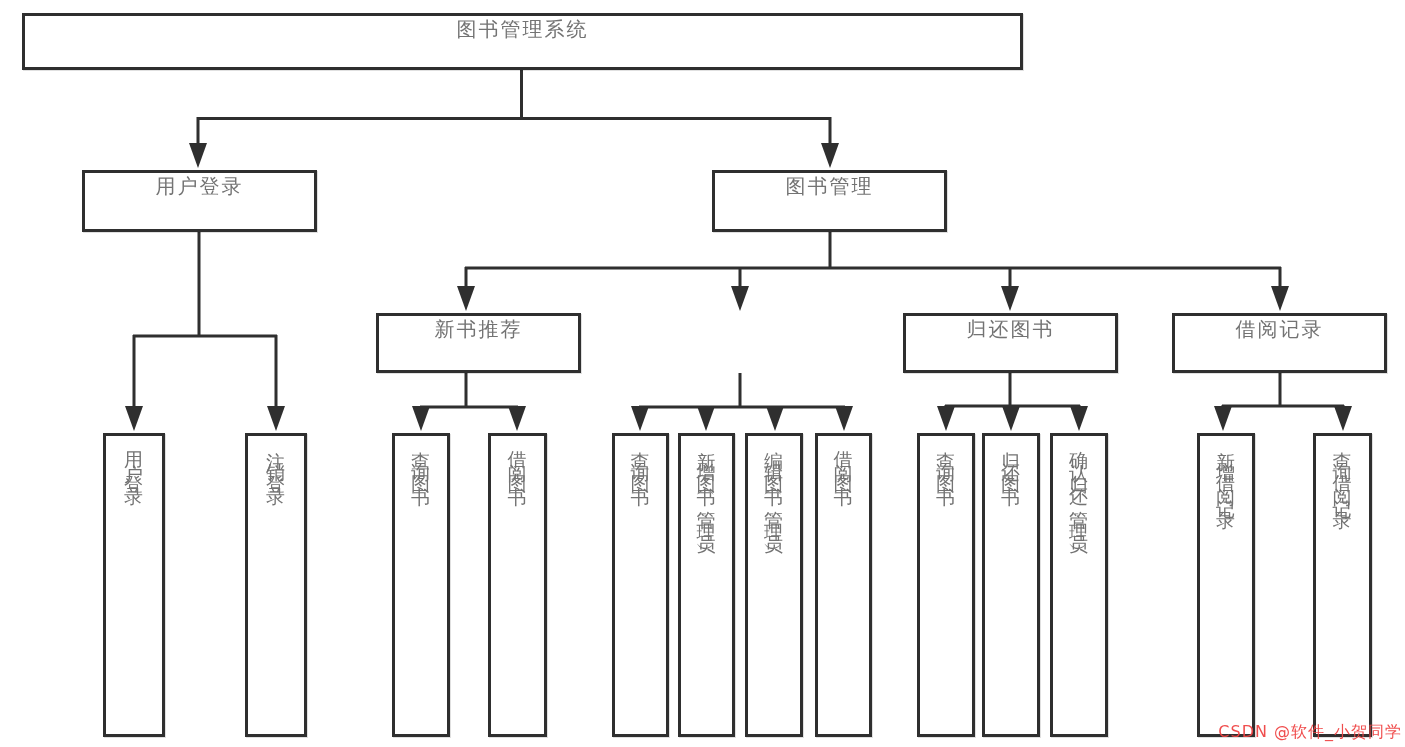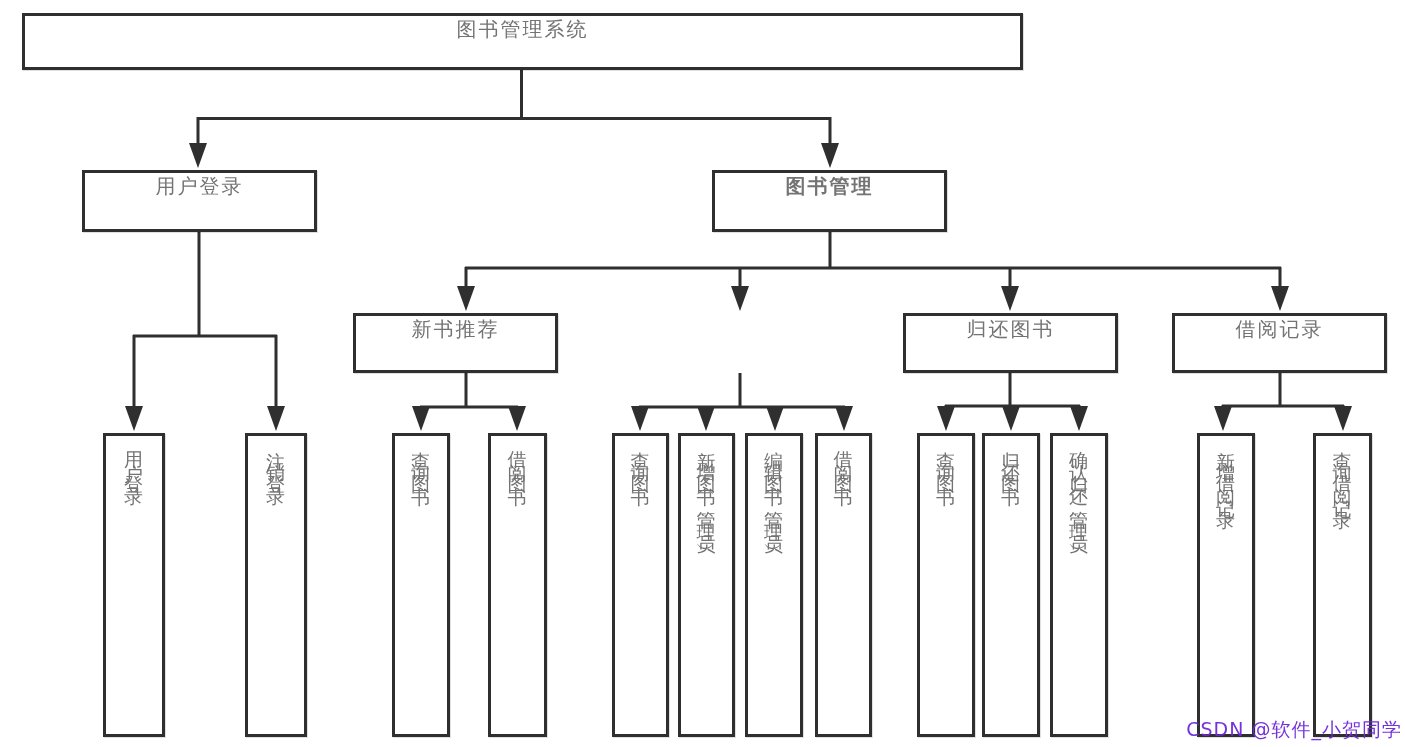--- a/index.html
+++ b/index.html
@@ -42,22 +42,22 @@
     writing-mode: vertical-rl;
     text-orientation: mixed;
     font-size: 19px;
     letter-spacing: 12px;
     line-height: 1;
   }
   .watermark {
     position: absolute;
     right: 3px;
     bottom: 4px;
-    font-size: 19px;
-    color: #6d28d9;
+    font-size: 16px;
+    color: #ef4444;
     opacity: 0.95;
     z-index: 10;
     white-space: nowrap;
     letter-spacing: 1px;
   }
 </style>
 </head>
 <body>
 
 <div class="canvas">
@@ -105,25 +105,25 @@
     </g>
   </svg>
 
   <div class="box hbox" style="left:22px; top:13px; width:1001px; height:57px;">
     <span>图书管理系统</span>
   </div>
 
   <div class="box hbox" style="left:82px; top:170px; width:235px; height:62px;">
     <span>用户登录</span>
   </div>
-  <div class="box hbox" style="left:712px; top:170px; width:235px; height:62px;font-weight:bold;">
+  <div class="box hbox" style="left:712px; top:170px; width:235px; height:62px;">
     <span>图书管理</span>
   </div>
 
-  <div class="box hbox" style="left:353px; top:313px; width:205px; height:60px;">
+  <div class="box hbox" style="left:376px; top:313px; width:205px; height:60px;">
     <span>新书推荐</span>
   </div>
   <div class="box hbox" style="left:903px; top:313px; width:215px; height:60px;">
     <span>归还图书</span>
   </div>
   <div class="box hbox" style="left:1172px; top:313px; width:215px; height:60px;font-family:Liberation Mono, monospace;">
     <span>借阅记录</span>
   </div>
 
   <div class="box leaf" style="left:103px; top:433px; width:62px; height:304px;">

